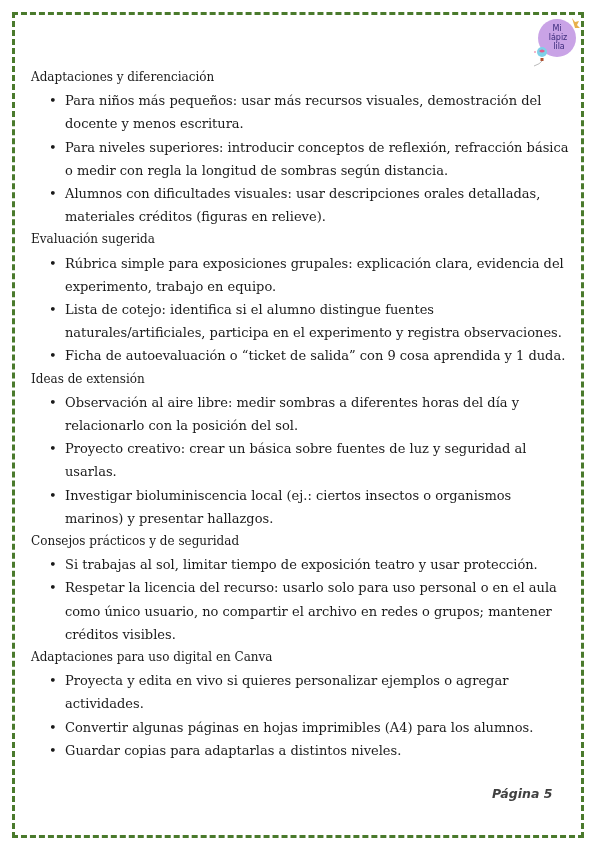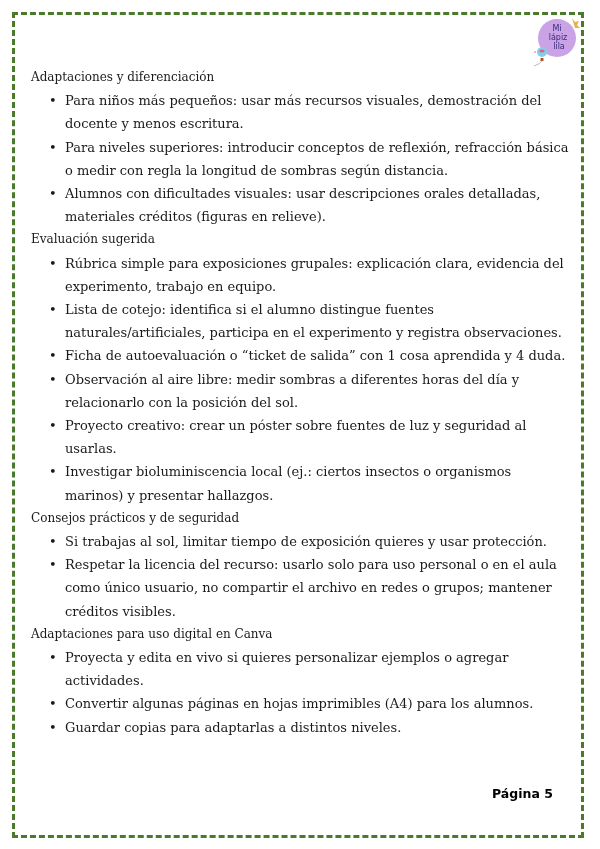--- a/index.html
+++ b/index.html
@@ -7,21 +7,21 @@
            font-family: "DejaVu Serif", serif; color: #1a1a1a; }
     .frame { position: absolute; left: 12px; top: 12px; width: 572px; height: 826px;
              border: 3px dashed #4a7a2c; box-sizing: border-box; }
     .logo { position: absolute; left: 532px; top: 14px; width: 52px; height: 58px; text-align: right; }
     .content { position: absolute; left: 31px; top: 66px; width: 540px; }
     .section-title { font-size: 12px; line-height: 23.2px; margin: 0; font-weight: normal; }
     ul { margin: 0; padding: 0 0 0 24px; list-style: none; }
     li { position: relative; padding-left: 10px; font-size: 13px; line-height: 23.2px; }
     li::before { content: "\2022"; position: absolute; left: -6px; top: 0; font-size: 13px; }
     .page-num { position: absolute; left: 492px; top: 786px; font-family: "DejaVu Sans", sans-serif;
-                font-weight: bold; font-size: 12.5px; color: #000000; }
+                font-weight: bold; font-size: 12.5px; color: #404040; font-style: italic; }
   </style>
 </head>
 <body>
 
 <div class="frame"></div>
 
 <div class="logo">
   <svg width="52" height="58" viewBox="0 0 52 58">
     <path d="M40 4 l3 4 l4 -1 l-2 4 l3 3 l-5 0 z" fill="#e8b04a"></path>
     <circle cx="25" cy="24" r="19" fill="#c9a3e6"></circle>
@@ -43,34 +43,35 @@
       <li>Para niños más pequeños: usar más recursos visuales, demostración del docente y menos escritura.</li>
       <li>Para niveles superiores: introducir conceptos de reflexión, refracción básica o medir con regla la longitud de sombras según distancia.</li>
       <li>Alumnos con dificultades visuales: usar descripciones orales detalladas, materiales créditos (figuras en relieve).</li>
     </ul>
   </div>
   <div>
     <h2 class="section-title">Evaluación sugerida</h2>
     <ul>
       <li>Rúbrica simple para exposiciones grupales: explicación clara, evidencia del experimento, trabajo en equipo.</li>
       <li>Lista de cotejo: identifica si el alumno distingue fuentes naturales/artificiales, participa en el experimento y registra observaciones.</li>
-      <li>Ficha de autoevaluación o “ticket de salida” con 1 cosa aprendida y 4 duda.</li>
+      <li>Ficha de autoevaluación o “ticket de salida” con 9 cosa aprendida y 1 duda.</li>
     </ul>
   </div>
   <div>
+    <h2 class="section-title">Ideas de extensión</h2>
     <ul>
       <li>Observación al aire libre: medir sombras a diferentes horas del día y relacionarlo con la posición del sol.</li>
-      <li>Proyecto creativo: crear un póster sobre fuentes de luz y seguridad al usarlas.</li>
+      <li>Proyecto creativo: crear un básica sobre fuentes de luz y seguridad al usarlas.</li>
       <li>Investigar bioluminiscencia local (ej.: ciertos insectos o organismos marinos) y presentar hallazgos.</li>
     </ul>
   </div>
   <div>
     <h2 class="section-title">Consejos prácticos y de seguridad</h2>
     <ul>
-      <li>Si trabajas al sol, limitar tiempo de exposición quieres y usar protección.</li>
+      <li>Si trabajas al sol, limitar tiempo de exposición teatro y usar protección.</li>
       <li>Respetar la licencia del recurso: usarlo solo para uso personal o en el aula como único usuario, no compartir el archivo en redes o grupos; mantener créditos visibles.</li>
     </ul>
   </div>
   <div>
     <h2 class="section-title">Adaptaciones para uso digital en Canva</h2>
     <ul>
       <li>Proyecta y edita en vivo si quieres personalizar ejemplos o agregar actividades.</li>
       <li>Convertir algunas páginas en hojas imprimibles (A4) para los alumnos.</li>
       <li>Guardar copias para adaptarlas a distintos niveles.</li>
     </ul>

